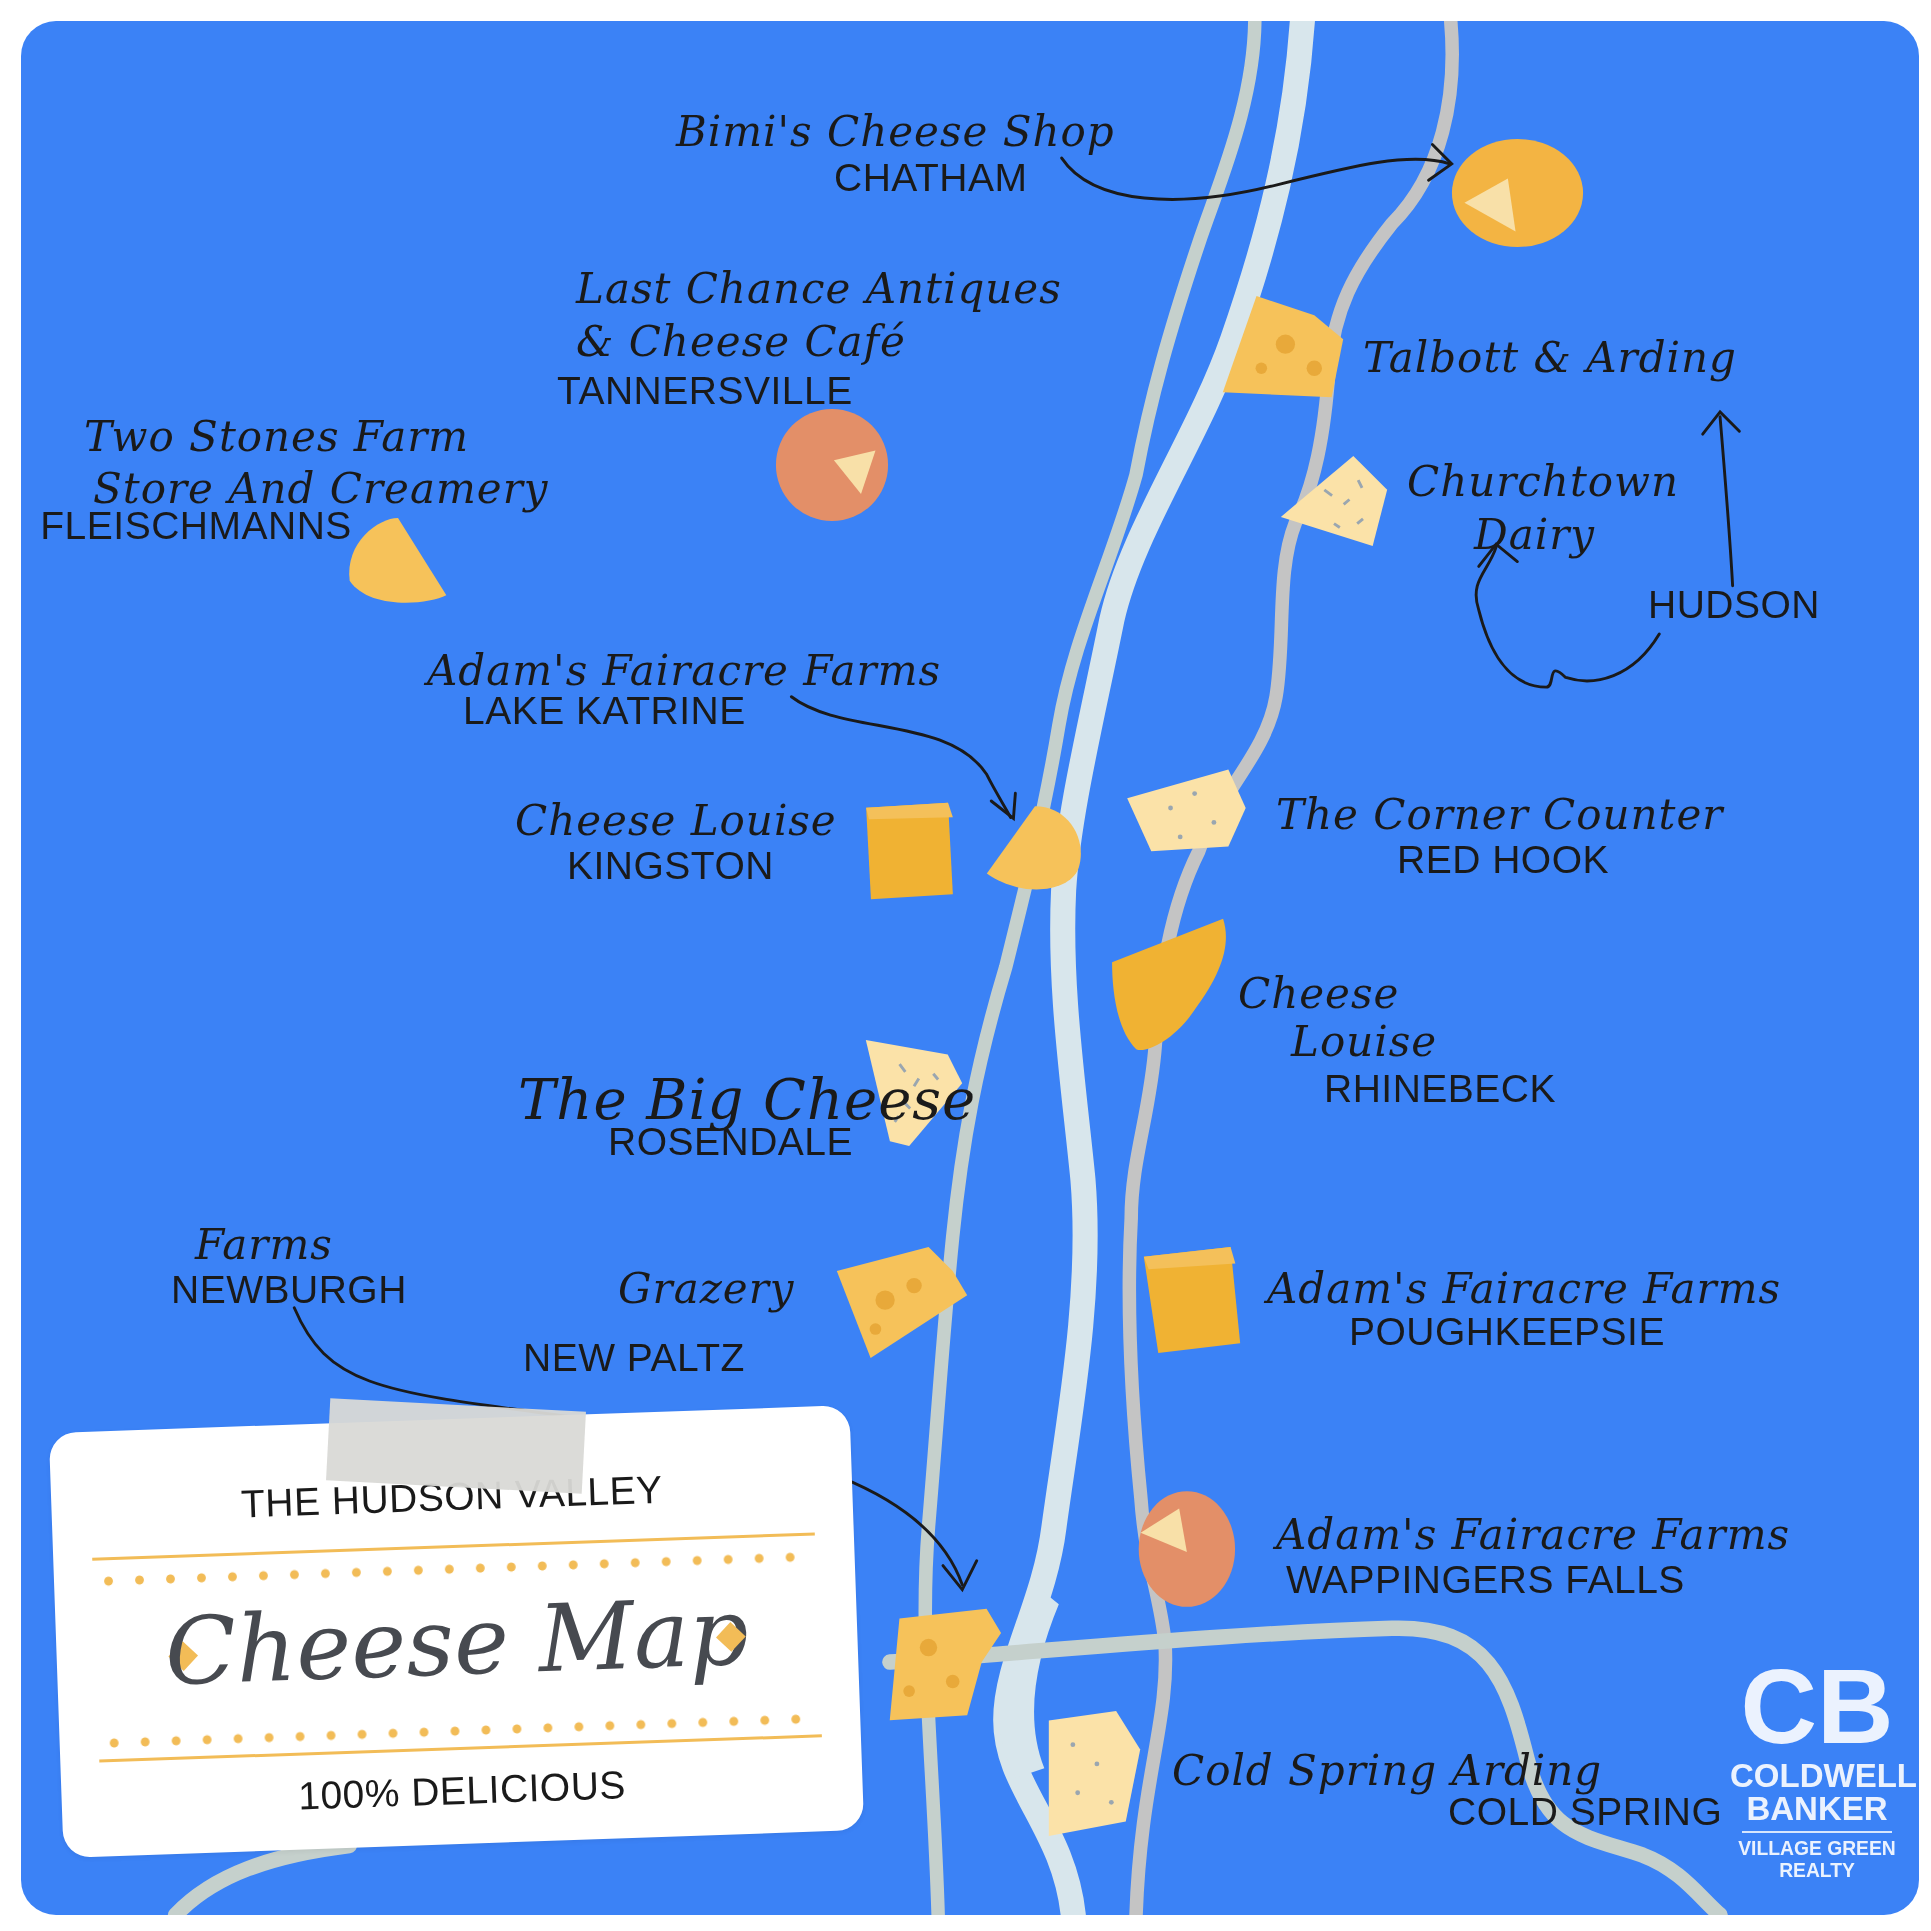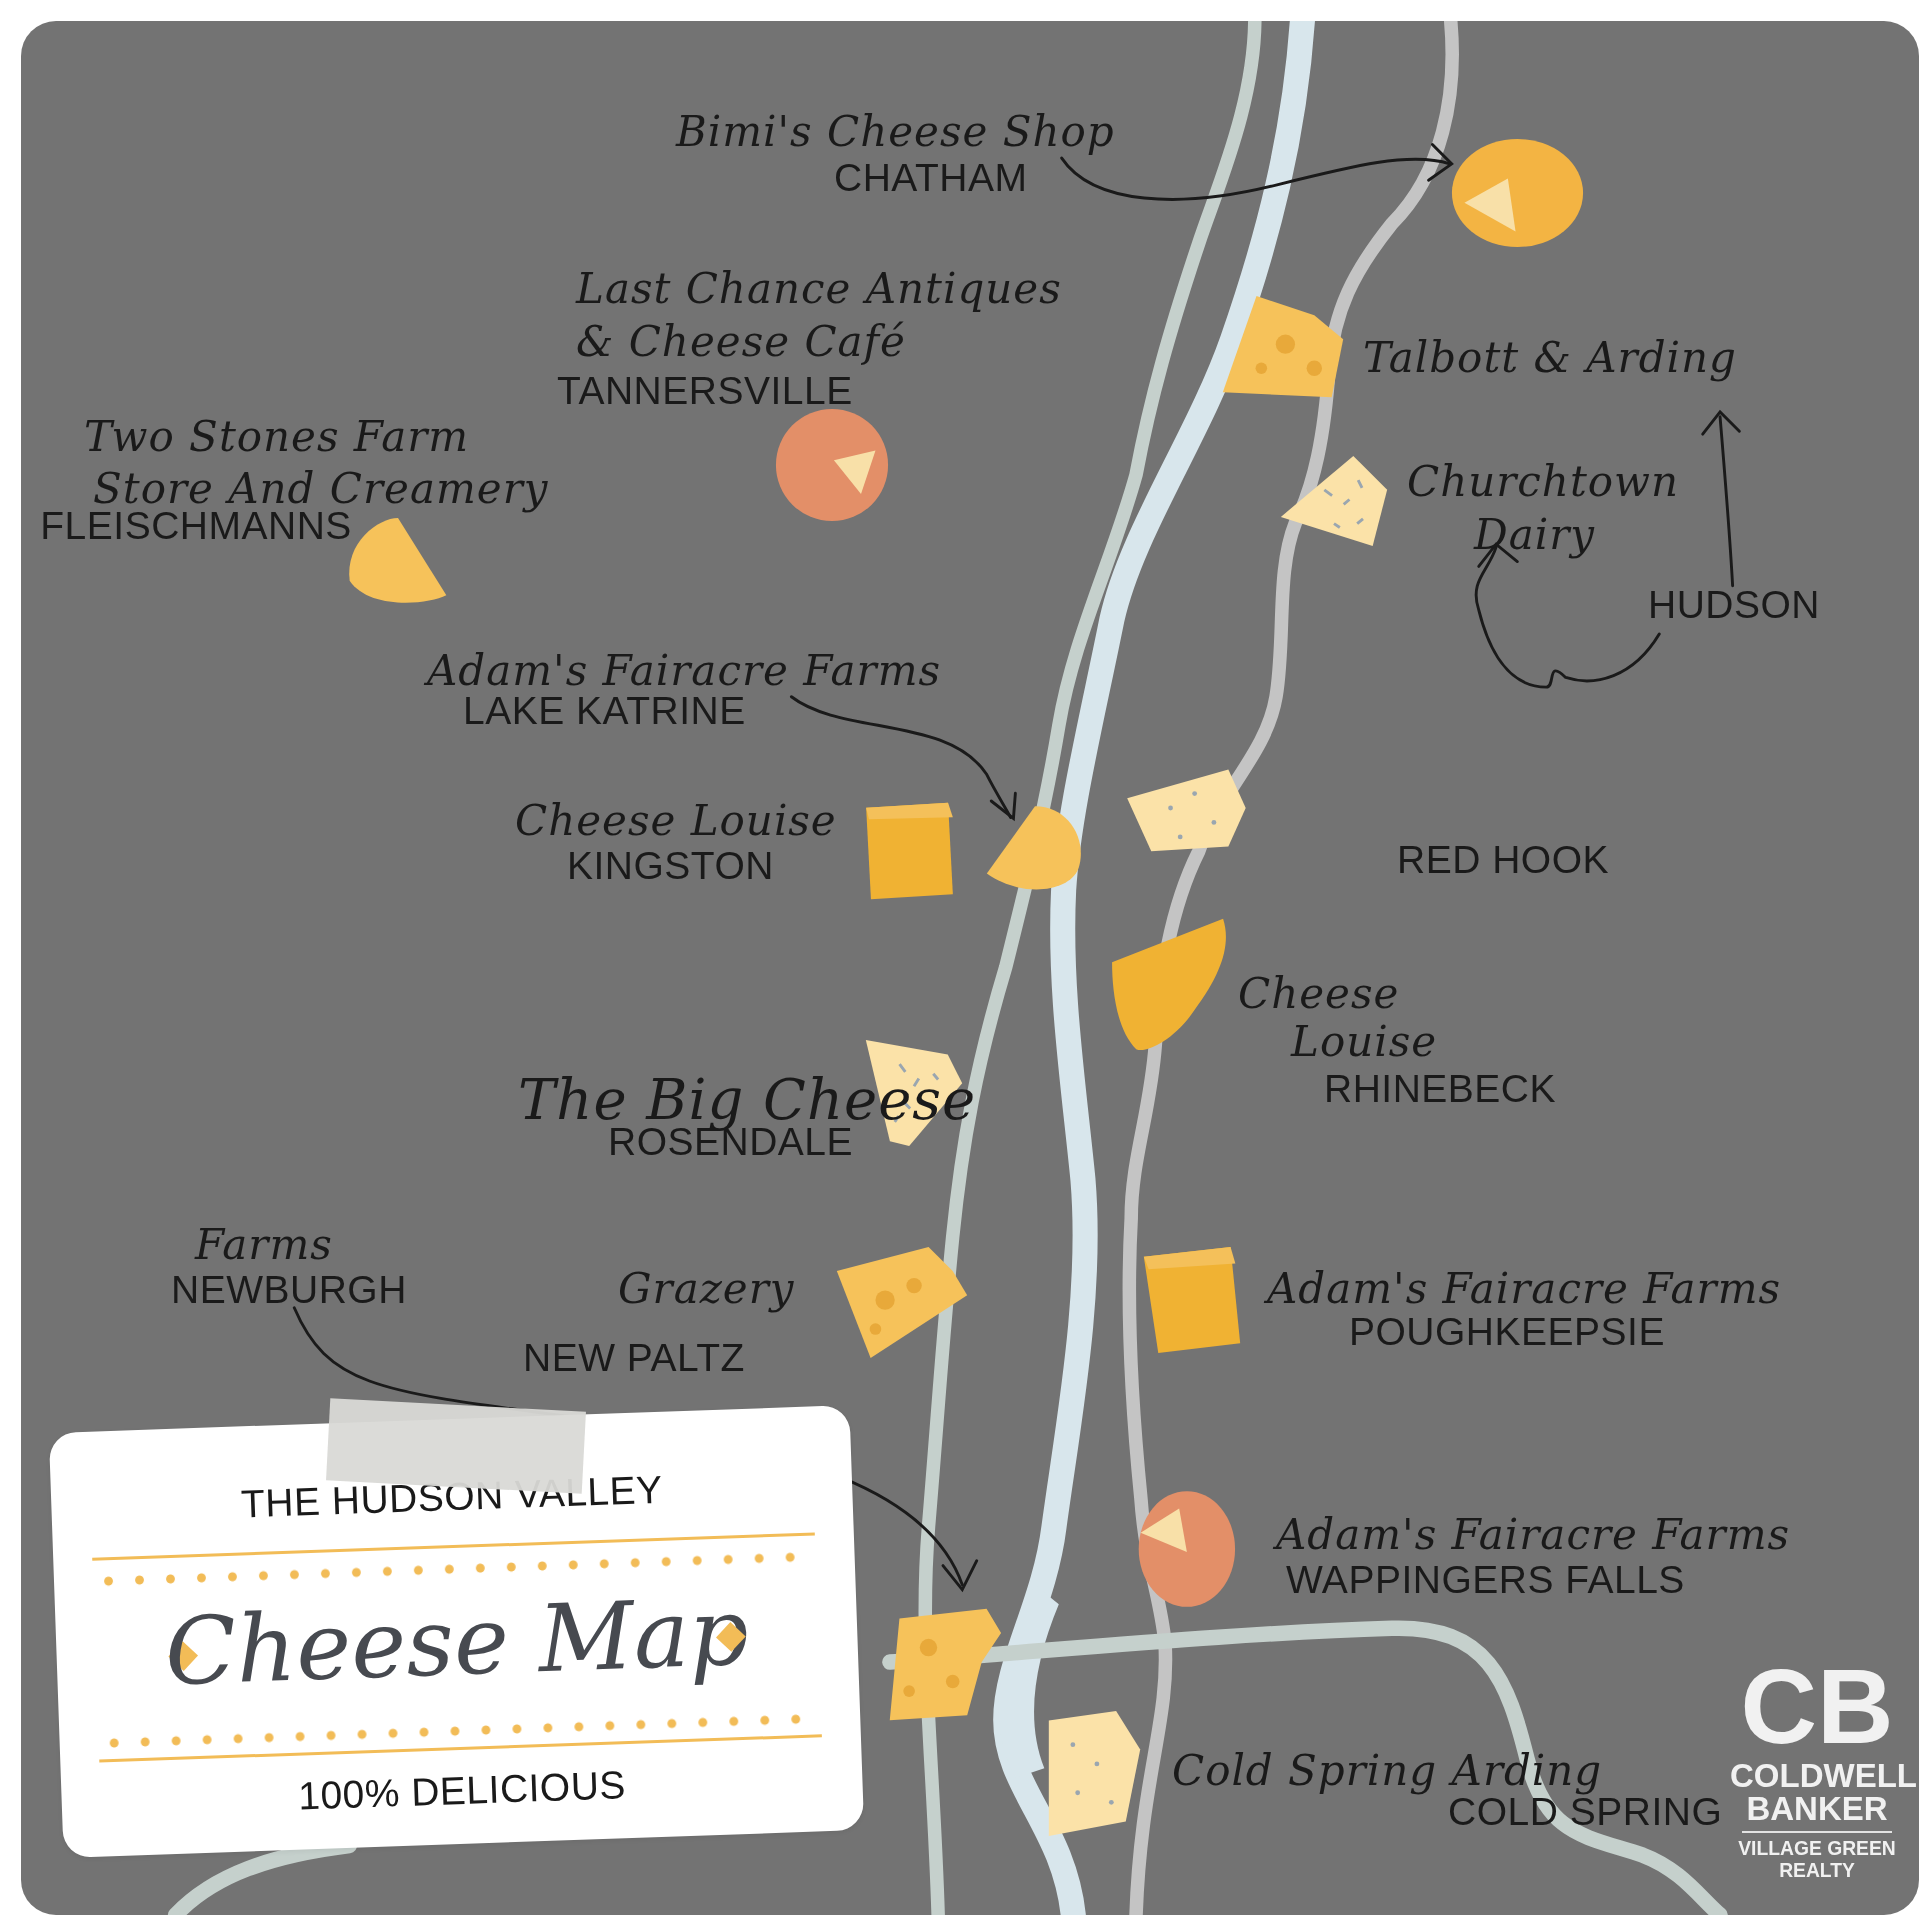--- a/index.html
+++ b/index.html
@@ -1,17 +1,17 @@
 <!DOCTYPE html>
 <html><head>
 <meta charset="utf-8">
 <style>
   html, body { margin:0; padding:0; background:#ffffff; }
   body { width:1931px; height:1931px; position:relative; overflow:hidden; font-family:"Liberation Sans", sans-serif; }
-  .map { position:absolute; left:21px; top:21px; width:1898px; height:1894px; background:#737373; border-radius:35px; overflow:hidden; }
+  .map { position:absolute; left:21px; top:21px; width:1898px; height:1894px; background:#3b82f6; border-radius:35px; overflow:hidden; }
   svg.layer { position:absolute; left:0; top:0; }
   .script { position:absolute; font-family:"DejaVu Serif", serif; font-style:italic; color:#1a1a1a; line-height:1.05; white-space:nowrap; letter-spacing:1px; }
   .town { position:absolute; font-family:"Liberation Sans", sans-serif; color:#1a1a1a; font-size:39px; letter-spacing:0.5px; white-space:nowrap; font-weight:300; }
   .cheese { position:absolute; }
   .card { position:absolute; left:56px; top:1419px; width:801px; height:425px; background:#ffffff; border-radius:27px; transform:rotate(-2deg); box-shadow:0 1.9px 5.8px rgba(0,0,0,0.06); }
   .tape { position:absolute; left:328px; top:1405px; width:256px; height:82px; background:#d9d9d6; opacity:0.95; transform:rotate(3deg); }
   .card-sub { position:absolute; width:100%; text-align:center; font-size:39px; color:#1a1a1a; letter-spacing:0.5px; }
   .card-title { position:absolute; width:100%; text-align:center; top:169px; font-family:"DejaVu Serif", serif; font-style:italic; font-size:93px; color:#474a50; }
   .rule { position:absolute; left:39px; right:39px; height:2.9px; background:#f2bc57; }
   .dots { position:absolute; left:39px; right:39px; height:9.7px; background-image:radial-gradient(circle, #f2bc57 3.9px, transparent 4.8px); background-size:31px 9.7px; }
@@ -149,20 +149,21 @@
   <div class="script" style="left:1386px;top:439px;font-size:42px">Churchtown</div>
   <div class="script" style="left:1453px;top:492px;font-size:42px">Dairy</div>
   <div class="town" style="left:1627px;top:562px">HUDSON</div>
 
   <div class="script" style="left:406px;top:628px;font-size:42px">Adam's Fairacre Farms</div>
   <div class="town" style="left:442px;top:668px">LAKE KATRINE</div>
 
   <div class="script" style="left:494px;top:778px;font-size:42px">Cheese Louise</div>
   <div class="town" style="left:546px;top:823px">KINGSTON</div>
 
+  <div class="script" style="left:1255px;top:772px;font-size:42px">The Corner Counter</div>
   <div class="town" style="left:1376px;top:817px">RED HOOK</div>
 
   <div class="script" style="left:1217px;top:951px;font-size:42px">Cheese</div>
   <div class="script" style="left:1270px;top:999px;font-size:42px">Louise</div>
   <div class="town" style="left:1303px;top:1046px">RHINEBECK</div>
 
   <div class="script" style="left:497px;top:1050px;font-size:56px">The Big Cheese</div>
   <div class="town" style="left:587px;top:1099px">ROSENDALE</div>
 
   <div class="script" style="left:174px;top:1202px;font-size:42px">Farms</div>

